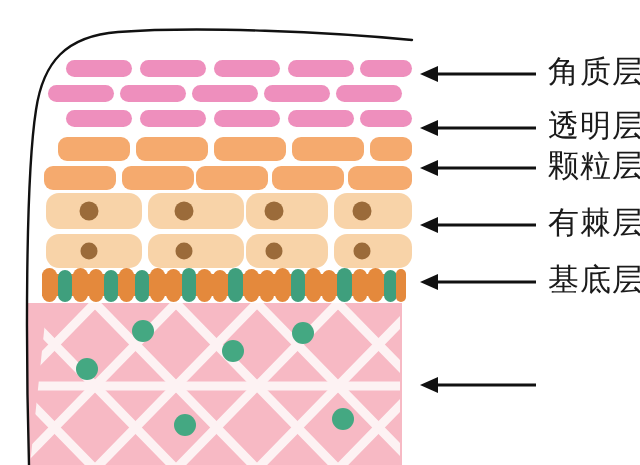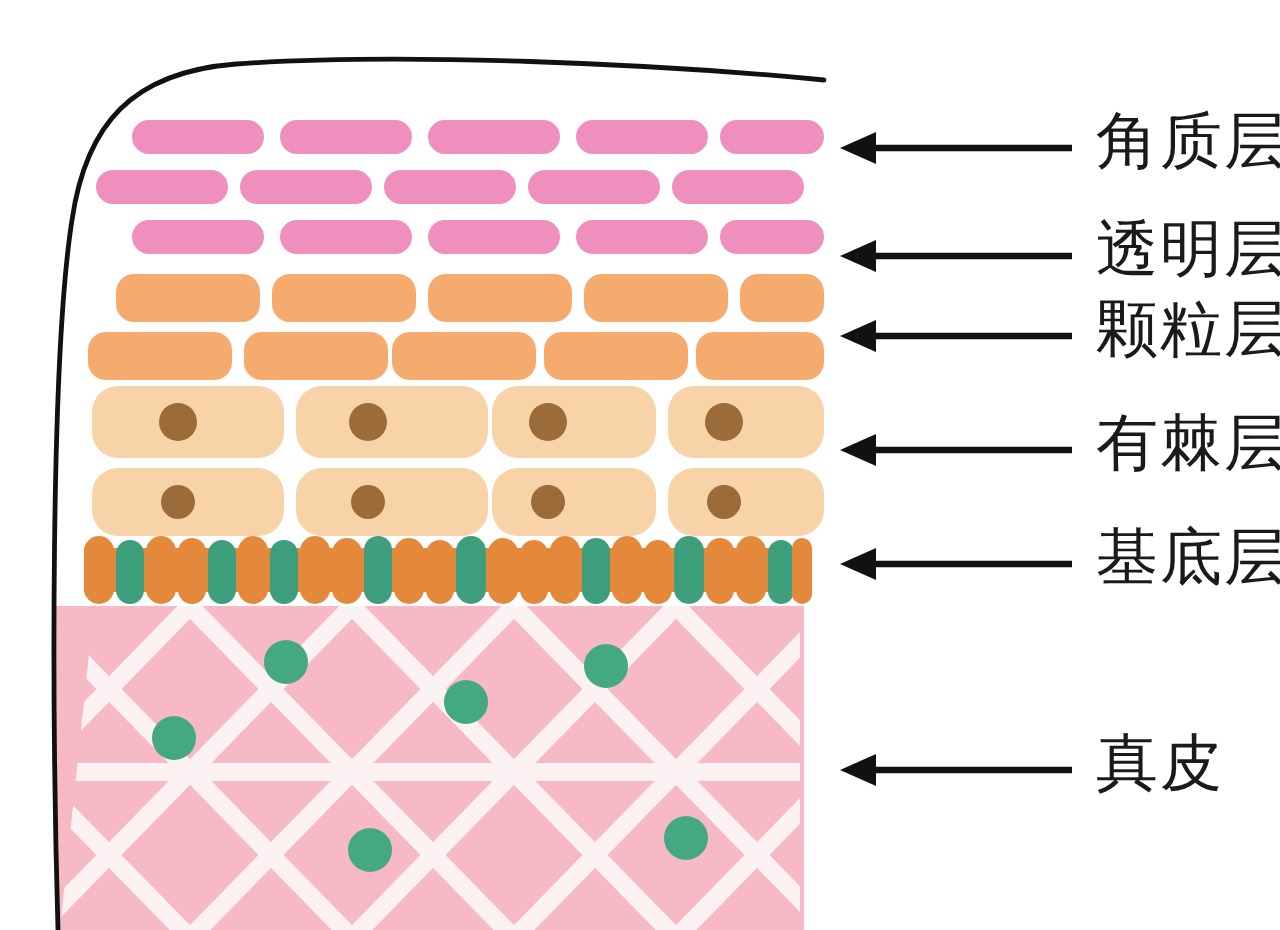--- a/index.html
+++ b/index.html
@@ -174,14 +174,13 @@
         <polygon points="420,385 438,377 438,393" stroke="none"></polygon>
       </g>
     </g>
   </svg>
 
   <div class="lbl" style="left:548px;top:56px;">角质层</div>
   <div class="lbl" style="left:548px;top:110px;">透明层</div>
   <div class="lbl" style="left:548px;top:150px;">颗粒层</div>
   <div class="lbl" style="left:548px;top:207px;">有棘层</div>
   <div class="lbl" style="left:548px;top:264px;">基底层</div>
-  <div class="lbl" style="left:548px;top:367px;">真皮</div>
 </div>
 
 </body></html>

